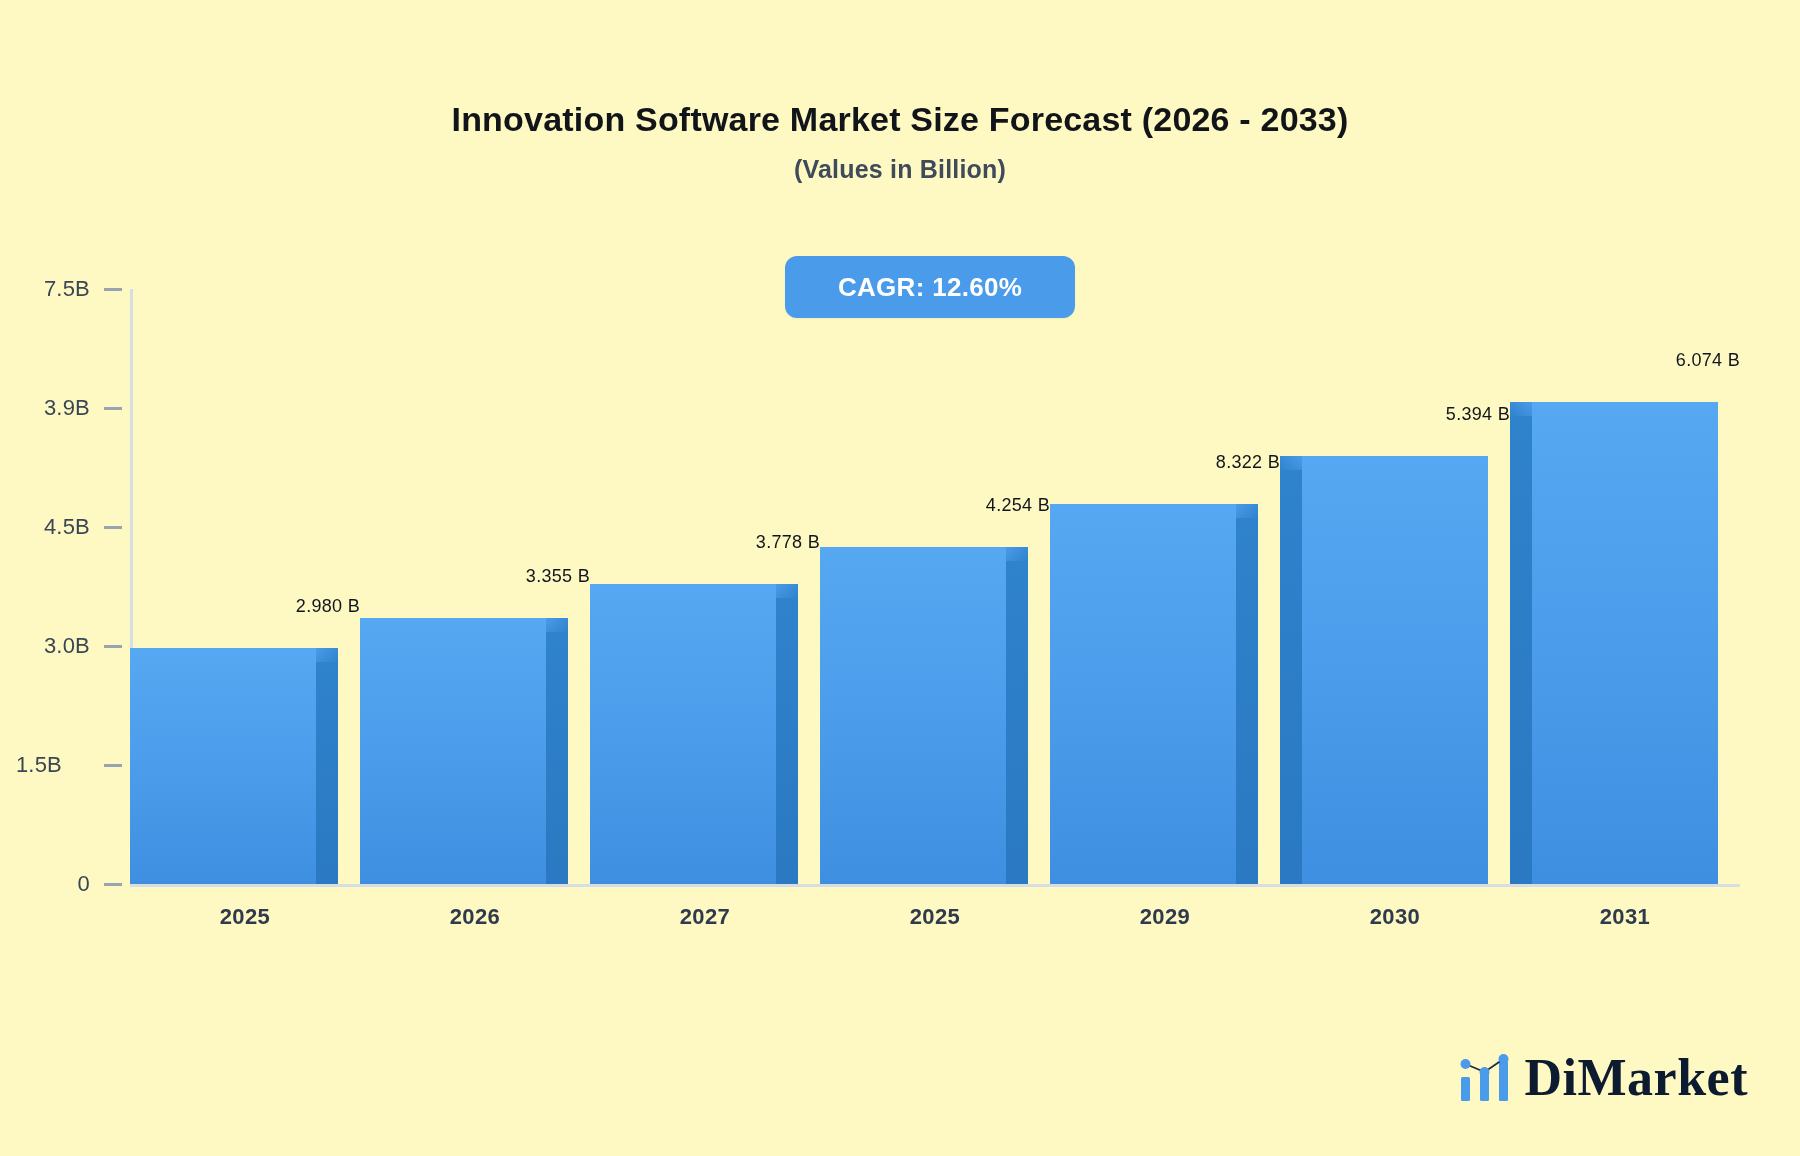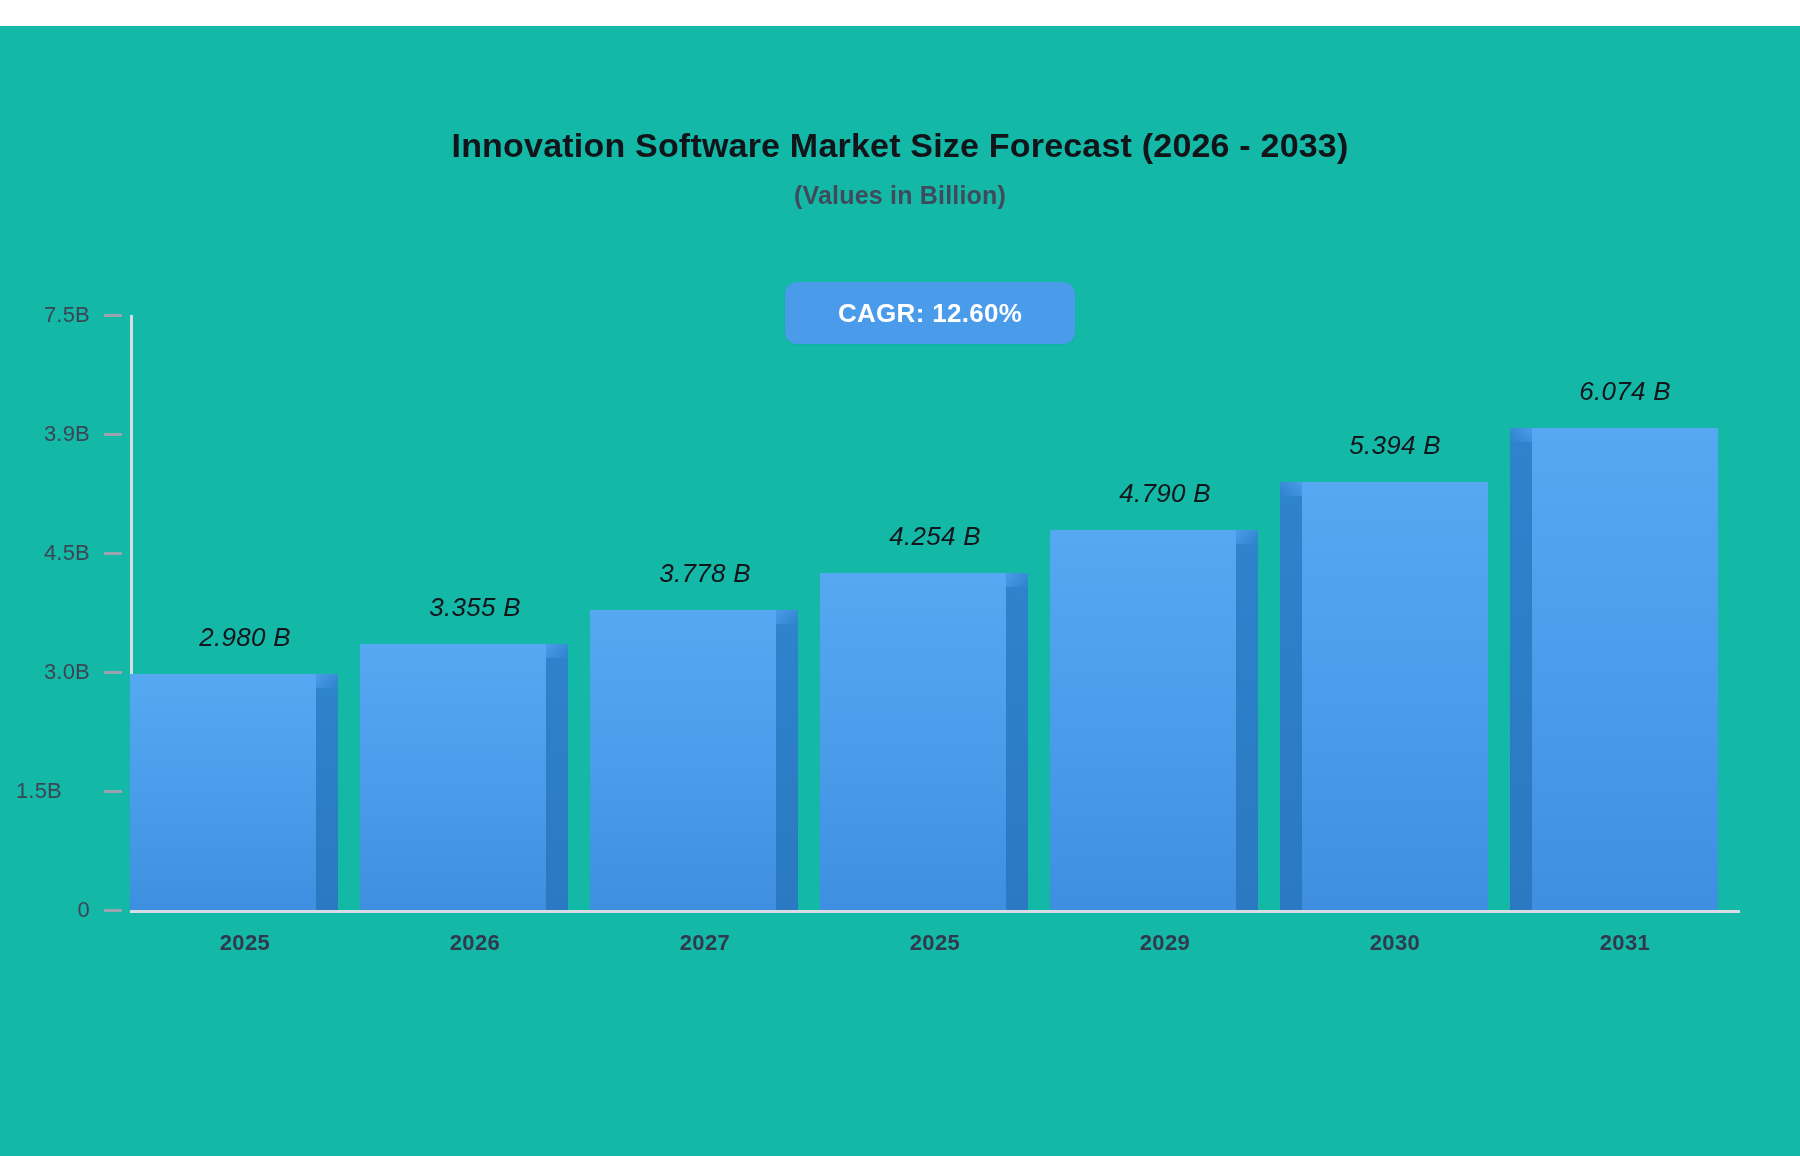--- a/index.html
+++ b/index.html
@@ -11,22 +11,21 @@
     width: 1800px;
     height: 1156px;
     font-family: "Liberation Sans", sans-serif;
     position: relative;
     overflow: hidden;
   }
 
   #chart-root {
     position: absolute;
     inset: 0;
-    background: #14b8a6;
-    margin-top: 26px;
+    background: #fef9c3;
   }
 
   
   .title-block {
     position: absolute;
     top: 100px;
     left: 0;
     width: 1800px;
     text-align: center;
   }
@@ -156,27 +155,26 @@
   .side-right .bar-side  { left: 186px; }
   .side-right .bar-top   { left: 186px; }
   
   .side-left .bar-front { left: 22px; }
   .side-left .bar-side  { left: 0px; }
   .side-left .bar-top   { left: 0px; }
 
   .bar-label {
     position: absolute;
     width: 230px;
-    text-align: center;
-    font-size: 26px;
+    text-align: right;
+    font-size: 18px;
     font-weight: 400;
     color: #12161c;
     letter-spacing: 0.3px;
     white-space: nowrap;
-    font-style: italic;
   }
 
   .xtick-label {
     position: absolute;
     top: 624px;
     width: 230px;
     text-align: center;
     font-size: 22px;
     font-weight: 600;
     color: #2f3b4c;
@@ -280,21 +278,21 @@
           </div>
         </div>
         <div class="bar-label" style="left: 690px; bottom: 363.484px; top: 214.516px;">4.254 B</div>
         <div class="bar-slot side-right" style="left: 920px; height: 394.007px;">
           <div class="bar-wrap" style="height: 394.007px;">
             <div class="bar-front" style="height: 380.007px;"></div>
             <div class="bar-side" style="height: 366.007px;"></div>
             <div class="bar-top" style="bottom: 366.007px; background: linear-gradient(135deg, rgb(74, 155, 234) 0%, rgb(47, 130, 204) 100%);"></div>
           </div>
         </div>
-        <div class="bar-label" style="left: 920px; bottom: 406.007px; top: 171.993px;">4.790 B</div>
+        <div class="bar-label" style="left: 920px; bottom: 406.007px; top: 171.993px;">8.322 B</div>
         <div class="bar-slot side-left" style="left: 1150px; height: 441.924px;">
           <div class="bar-wrap" style="height: 441.924px;">
             <div class="bar-front" style="height: 427.924px;"></div>
             <div class="bar-side" style="height: 413.924px;"></div>
             <div class="bar-top" style="bottom: 413.924px; background: linear-gradient(45deg, rgb(47, 130, 204) 0%, rgb(74, 155, 234) 100%);"></div>
           </div>
         </div>
         <div class="bar-label" style="left: 1150px; bottom: 453.924px; top: 124.076px;">5.394 B</div>
         <div class="bar-slot side-left" style="left: 1380px; height: 495.871px;">
           <div class="bar-wrap" style="height: 495.871px;">
@@ -309,14 +307,27 @@
         <div class="xtick-label" style="left: 0px;">2025</div>
         <div class="xtick-label" style="left: 230px;">2026</div>
         <div class="xtick-label" style="left: 460px;">2027</div>
         <div class="xtick-label" style="left: 690px;">2025</div>
         <div class="xtick-label" style="left: 920px;">2029</div>
         <div class="xtick-label" style="left: 1150px;">2030</div>
         <div class="xtick-label" style="left: 1380px;">2031</div>
       </div>
   </div>
 
+  <div class="logo">
+    <svg class="logo-mark" width="52" height="50" viewBox="0 0 52 50">
+      <rect x="2" y="24" width="9" height="24" rx="1.5" fill="#4a9bea"></rect>
+      <rect x="21" y="16" width="9" height="32" rx="1.5" fill="#4a9bea"></rect>
+      <rect x="40" y="8" width="9" height="40" rx="1.5" fill="#4a9bea"></rect>
+      <line x1="6.5" y1="11" x2="25.5" y2="19" stroke="#1f2a44" stroke-width="1.8"></line>
+      <line x1="25.5" y1="19" x2="44.5" y2="6" stroke="#1f2a44" stroke-width="1.8"></line>
+      <circle cx="6.5" cy="11" r="5" fill="#4a9bea"></circle>
+      <circle cx="25.5" cy="19" r="5" fill="#4a9bea"></circle>
+      <circle cx="44.5" cy="6" r="5" fill="#4a9bea"></circle>
+    </svg>
+    <span class="logo-text">DiMarket</span>
+  </div>
 
 </div>
 
 </body></html>

